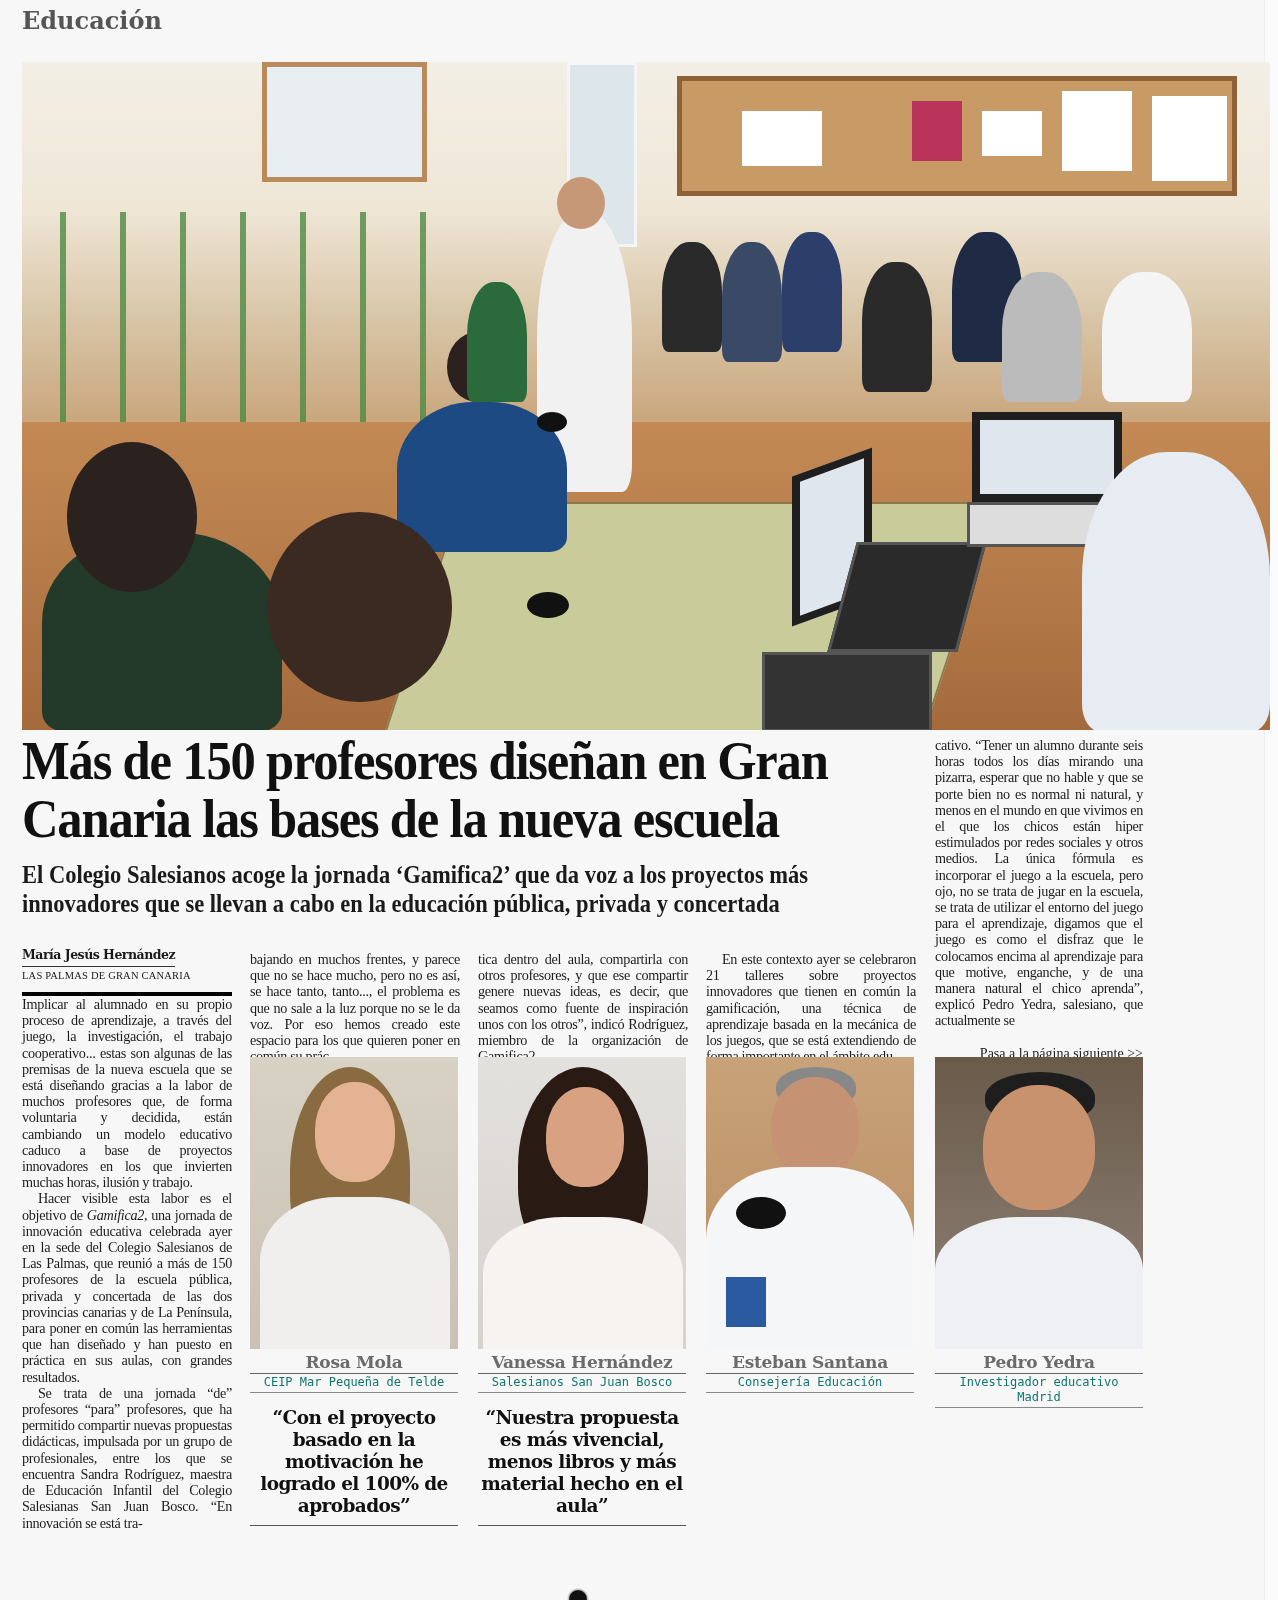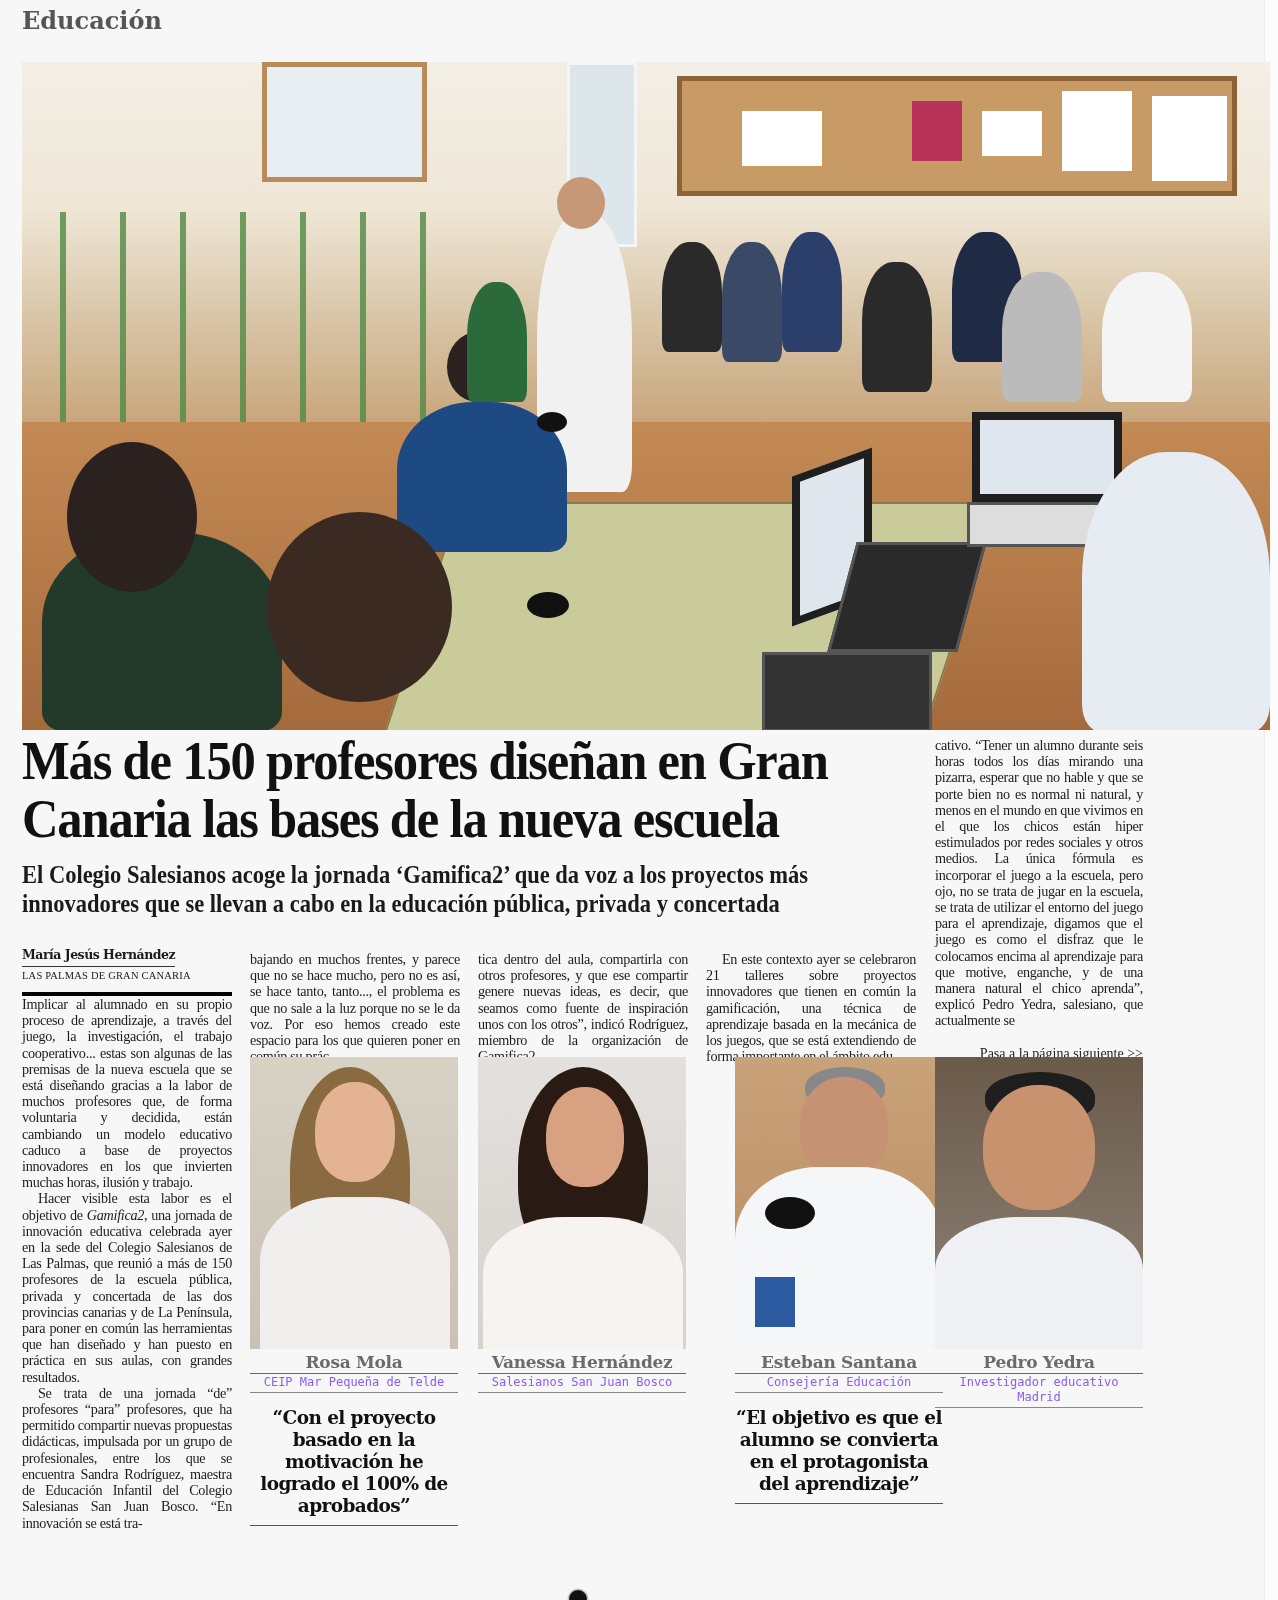--- a/index.html
+++ b/index.html
@@ -32,23 +32,23 @@
   .col p.indent { text-indent: 16px; }
   .col1 { left: 22px; top: 996px; width: 210px; }
   .col2 { left: 250px; top: 951px; width: 210px; }
   .col3 { left: 478px; top: 951px; width: 210px; }
   .col4 { left: 706px; top: 951px; width: 210px; }
   .col5 { left: 935px; top: 737px; width: 208px; }
   .next-page { position: absolute; left: 935px; top: 1046px; width: 208px; text-align: right; font-family: "Liberation Serif", serif; font-size: 14px; color: #222; cursor: pointer; }
   .profile { position: absolute; top: 1057px; width: 208px; }
   .profile .photo { width: 208px; height: 292px; position: relative; overflow: hidden; }
   .profile .name { text-align: center; font-family: "DejaVu Serif", serif; font-weight: bold; font-size: 17px; color: #6b6b6b; line-height: 22px; margin-top: 2px; letter-spacing: -0.3px; }
-  .profile .role { text-align: center; font-family: "DejaVu Sans Mono", monospace; font-size: 12px; line-height: 15px; border-top: 1.5px solid #666; border-bottom: 1.5px solid #888; padding: 1px 0 2px; color: #8b5cf6; }
+  .profile .role { text-align: center; font-family: "DejaVu Sans Mono", monospace; font-size: 12px; line-height: 15px; border-top: 1.5px solid #666; border-bottom: 1.5px solid #888; padding: 1px 0 2px; color: #0f766e; }
   .profile .quote { text-align: center; font-family: "DejaVu Serif", serif; font-weight: bold; font-size: 18.5px; line-height: 22px; margin-top: 14px; letter-spacing: -0.6px; color: #111; padding-bottom: 8px; border-bottom: 1.5px solid #555; }
-  .p1 { left: 250px; } .p2 { left: 478px; } .p3 { left: 706px; margin-left: 29px; } .p4 { left: 935px; }
+  .p1 { left: 250px; } .p2 { left: 478px; } .p3 { left: 706px; } .p4 { left: 935px; }
   .face { position: absolute; border-radius: 48% 48% 45% 45%; }
   .hair { position: absolute; border-radius: 50% 50% 40% 40%; }
   .shirt { position: absolute; border-radius: 40% 40% 0 0; }
   .logo-mark { position: absolute; left: 560px; top: 1578px; width: 36px; height: 30px; border-radius: 50% 50% 0 0; background: radial-gradient(circle at 50% 70%, #111 0 30%, #bbb 34%, transparent 40%); }
 </style>
 </head>
 <body>
 
 <div class="section-label">Educación</div>
 <div class="right-edge"></div>
@@ -136,33 +136,33 @@
 </div>
 
 <div class="profile p2">
   <div class="photo" style="background:linear-gradient(180deg,#e3e1de,#d6d2cc);">
     <div class="hair" style="left:40px;top:10px;width:130px;height:200px;background:#2a1a14;"></div>
     <div class="face" style="left:68px;top:30px;width:78px;height:100px;background:#d8a282;"></div>
     <div class="shirt" style="left:5px;top:160px;width:200px;height:140px;background:#f6f3f0;"></div>
   </div>
   <div class="name">Vanessa Hernández</div>
   <div class="role">Salesianos San Juan Bosco</div>
+  <div class="quote">“Nuestra propuesta es más vivencial, menos libros y más material hecho en el aula”</div>
 </div>
 
 <div class="profile p3">
   <div class="photo" style="background:linear-gradient(180deg,#c8a27a,#b98a5e);">
     <div class="hair" style="left:70px;top:10px;width:80px;height:40px;background:#888;"></div>
     <div class="face" style="left:65px;top:20px;width:88px;height:100px;background:#c69274;"></div>
     <div class="shirt" style="left:0px;top:110px;width:208px;height:182px;background:#f4f6f8;"></div>
     <div class="mic" style="position:absolute;left:30px;top:140px;width:50px;height:32px;border-radius:50%;background:#111;"></div>
     <div style="position:absolute;left:20px;top:220px;width:40px;height:50px;background:#2b5aa0;"></div>
   </div>
   <div class="name">Esteban Santana</div>
   <div class="role">Consejería Educación</div>
-  <div class="quote">“El objetivo es que el alumno se convierta en el protagonista del aprendizaje”</div>
 </div>
 
 <div class="profile p4">
   <div class="photo" style="background:linear-gradient(180deg,#6a5a4a,#8f8478);">
     <div class="hair" style="left:50px;top:15px;width:110px;height:50px;background:#1e1e1e;"></div>
     <div class="face" style="left:48px;top:28px;width:112px;height:125px;background:#c9926e;"></div>
     <div class="shirt" style="left:0px;top:160px;width:208px;height:132px;background:#eef0f3;"></div>
   </div>
   <div class="name">Pedro Yedra</div>
   <div class="role">Investigador educativo Madrid</div>

